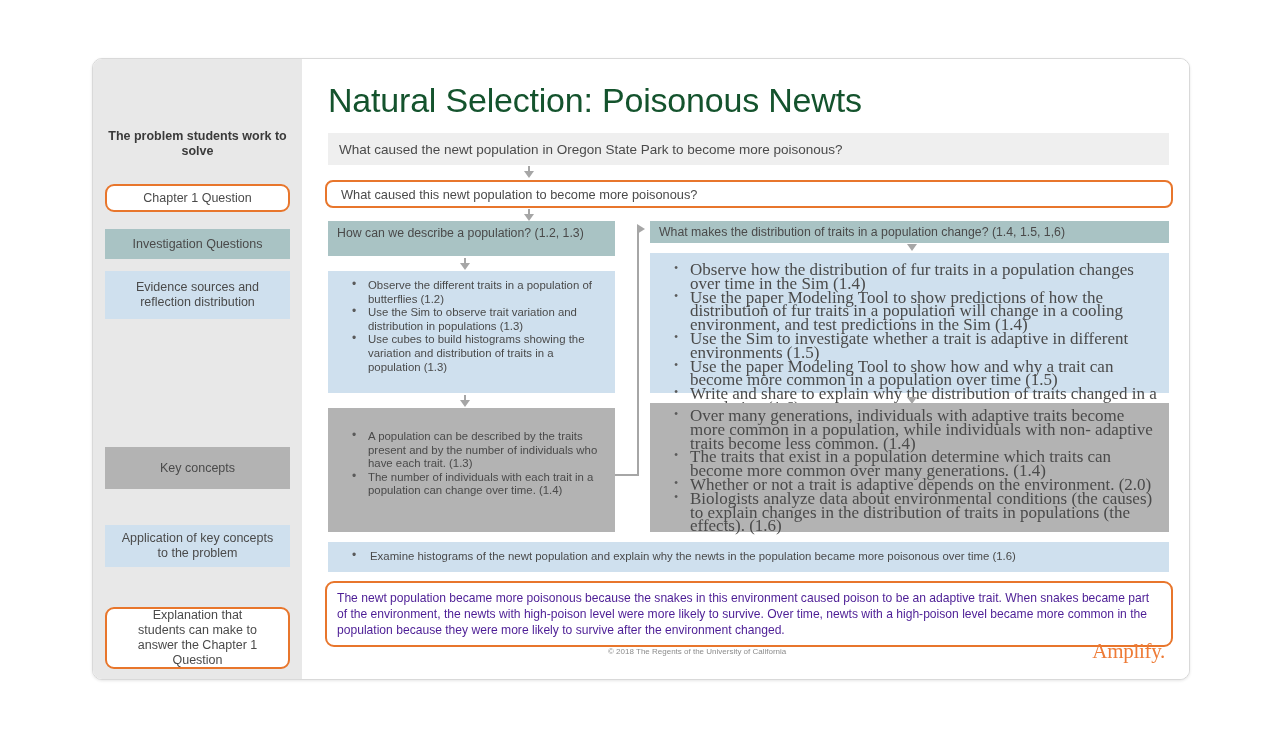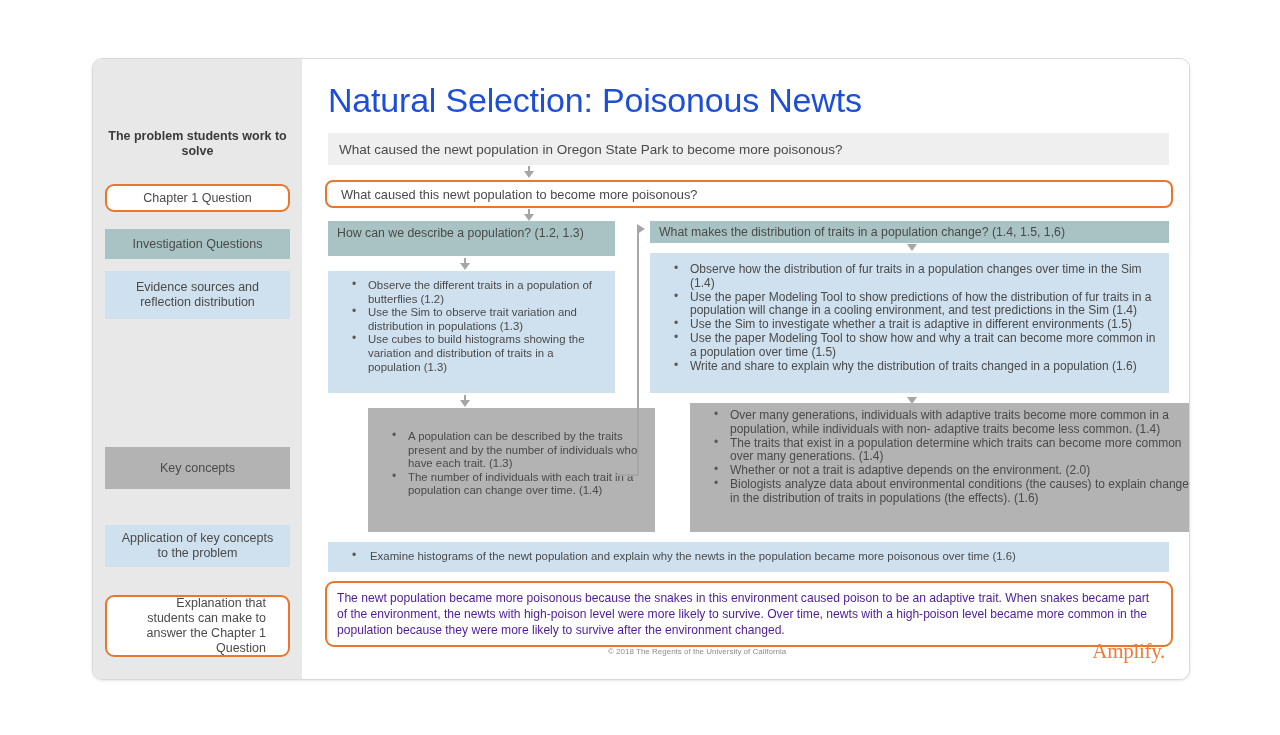--- a/index.html
+++ b/index.html
@@ -77,21 +77,21 @@
     background: #ffffff;
   }
 
   .title {
     position: absolute;
     left: 26px;
     top: 22px;
     font-size: 34px;
     font-weight: 300;
     letter-spacing: -0.2px;
-    color: #1d4ed8;
+    color: #14532d;
     white-space: nowrap;
   }
 
   .bar {
     position: absolute;
     box-sizing: border-box;
     display: flex;
     align-items: center;
   }
 
@@ -131,21 +131,20 @@
     color: #4a4a4a;
     padding: 5px 9px 5px 9px;
   }
   .blk.blue {
     background: #cfe0ee;
     padding: 8px 10px 8px 4px;
   }
   .blk.gray {
     background: #b3b3b3;
     padding: 8px 10px 8px 4px;
-    margin-left: 40px;
   }
 
   ul.blist {
     margin: 0;
     padding: 0 0 0 20px;
     list-style: none;
   }
   ul.blist li {
     position: relative;
     font-size: 11.4px;
@@ -155,21 +154,21 @@
     padding-left: 16px;
   }
   ul.blist li::before {
     content: "\2022";
     position: absolute;
     left: 0;
     top: -1px;
     font-size: 12px;
     color: #5a5a5a;
   }
-  ul.blist.wide li { font-size: 12px; line-height: 13.8px; }
+  ul.blist.wide li { font-size: 17px; line-height: 13.8px; font-family: Liberation Serif, serif; }
 
   
   .app-bar {
     left: 26px;
     top: 483px;
     width: 841px;
     height: 30px;
     background: #cfe0ee;
     padding: 0 0 0 4px;
   }
@@ -263,21 +262,21 @@
     </div>
 
     <div class="sb-chip gray" style="top:388px; height:42px;">
       <span>Key concepts</span>
     </div>
 
     <div class="sb-chip blue" style="top:466px; height:42px; padding:0 10px;">
       <span>Application of key concepts to the problem</span>
     </div>
 
-    <div class="sb-chip outline" style="top:536px; height:62px; padding:0 22px;text-align:right;">
+    <div class="sb-chip outline" style="top:548px; height:62px; padding:0 22px;">
       <span>Explanation that students can make to answer the Chapter 1 Question</span>
     </div>
 
   </div>
 
   <div class="main">
 
     <div class="title">Natural Selection: Poisonous Newts</div>
 
     <div class="bar top-question">

